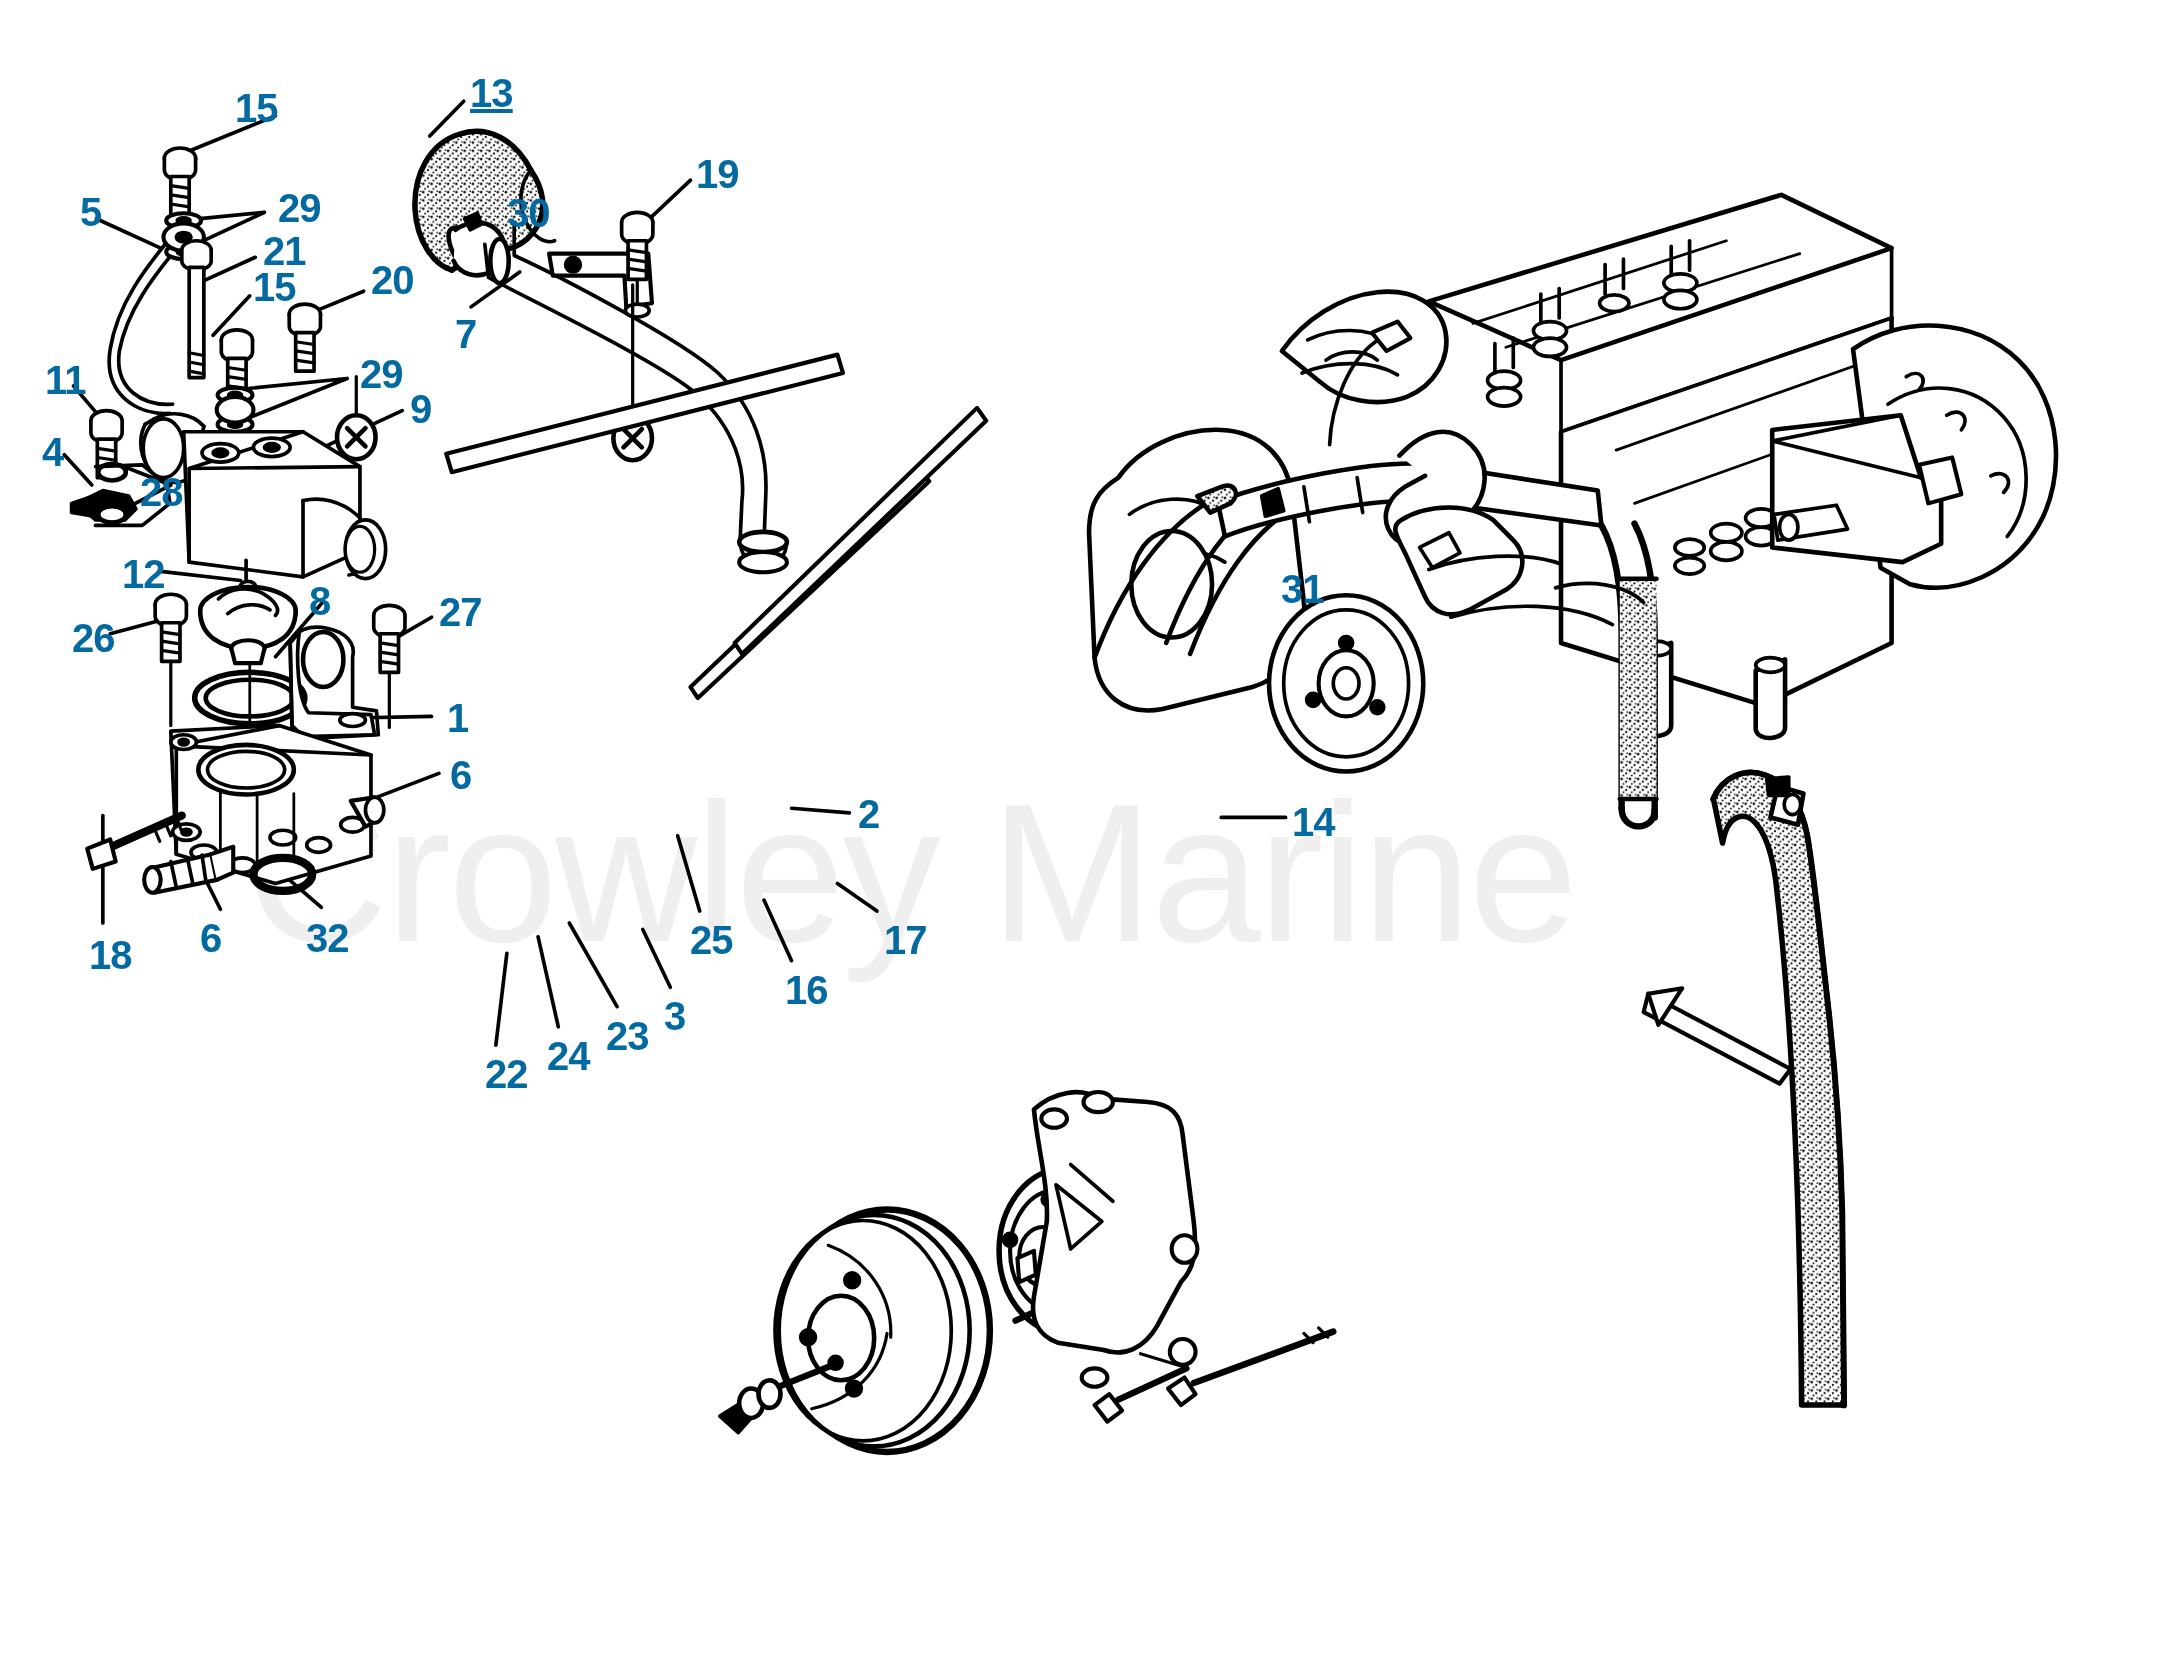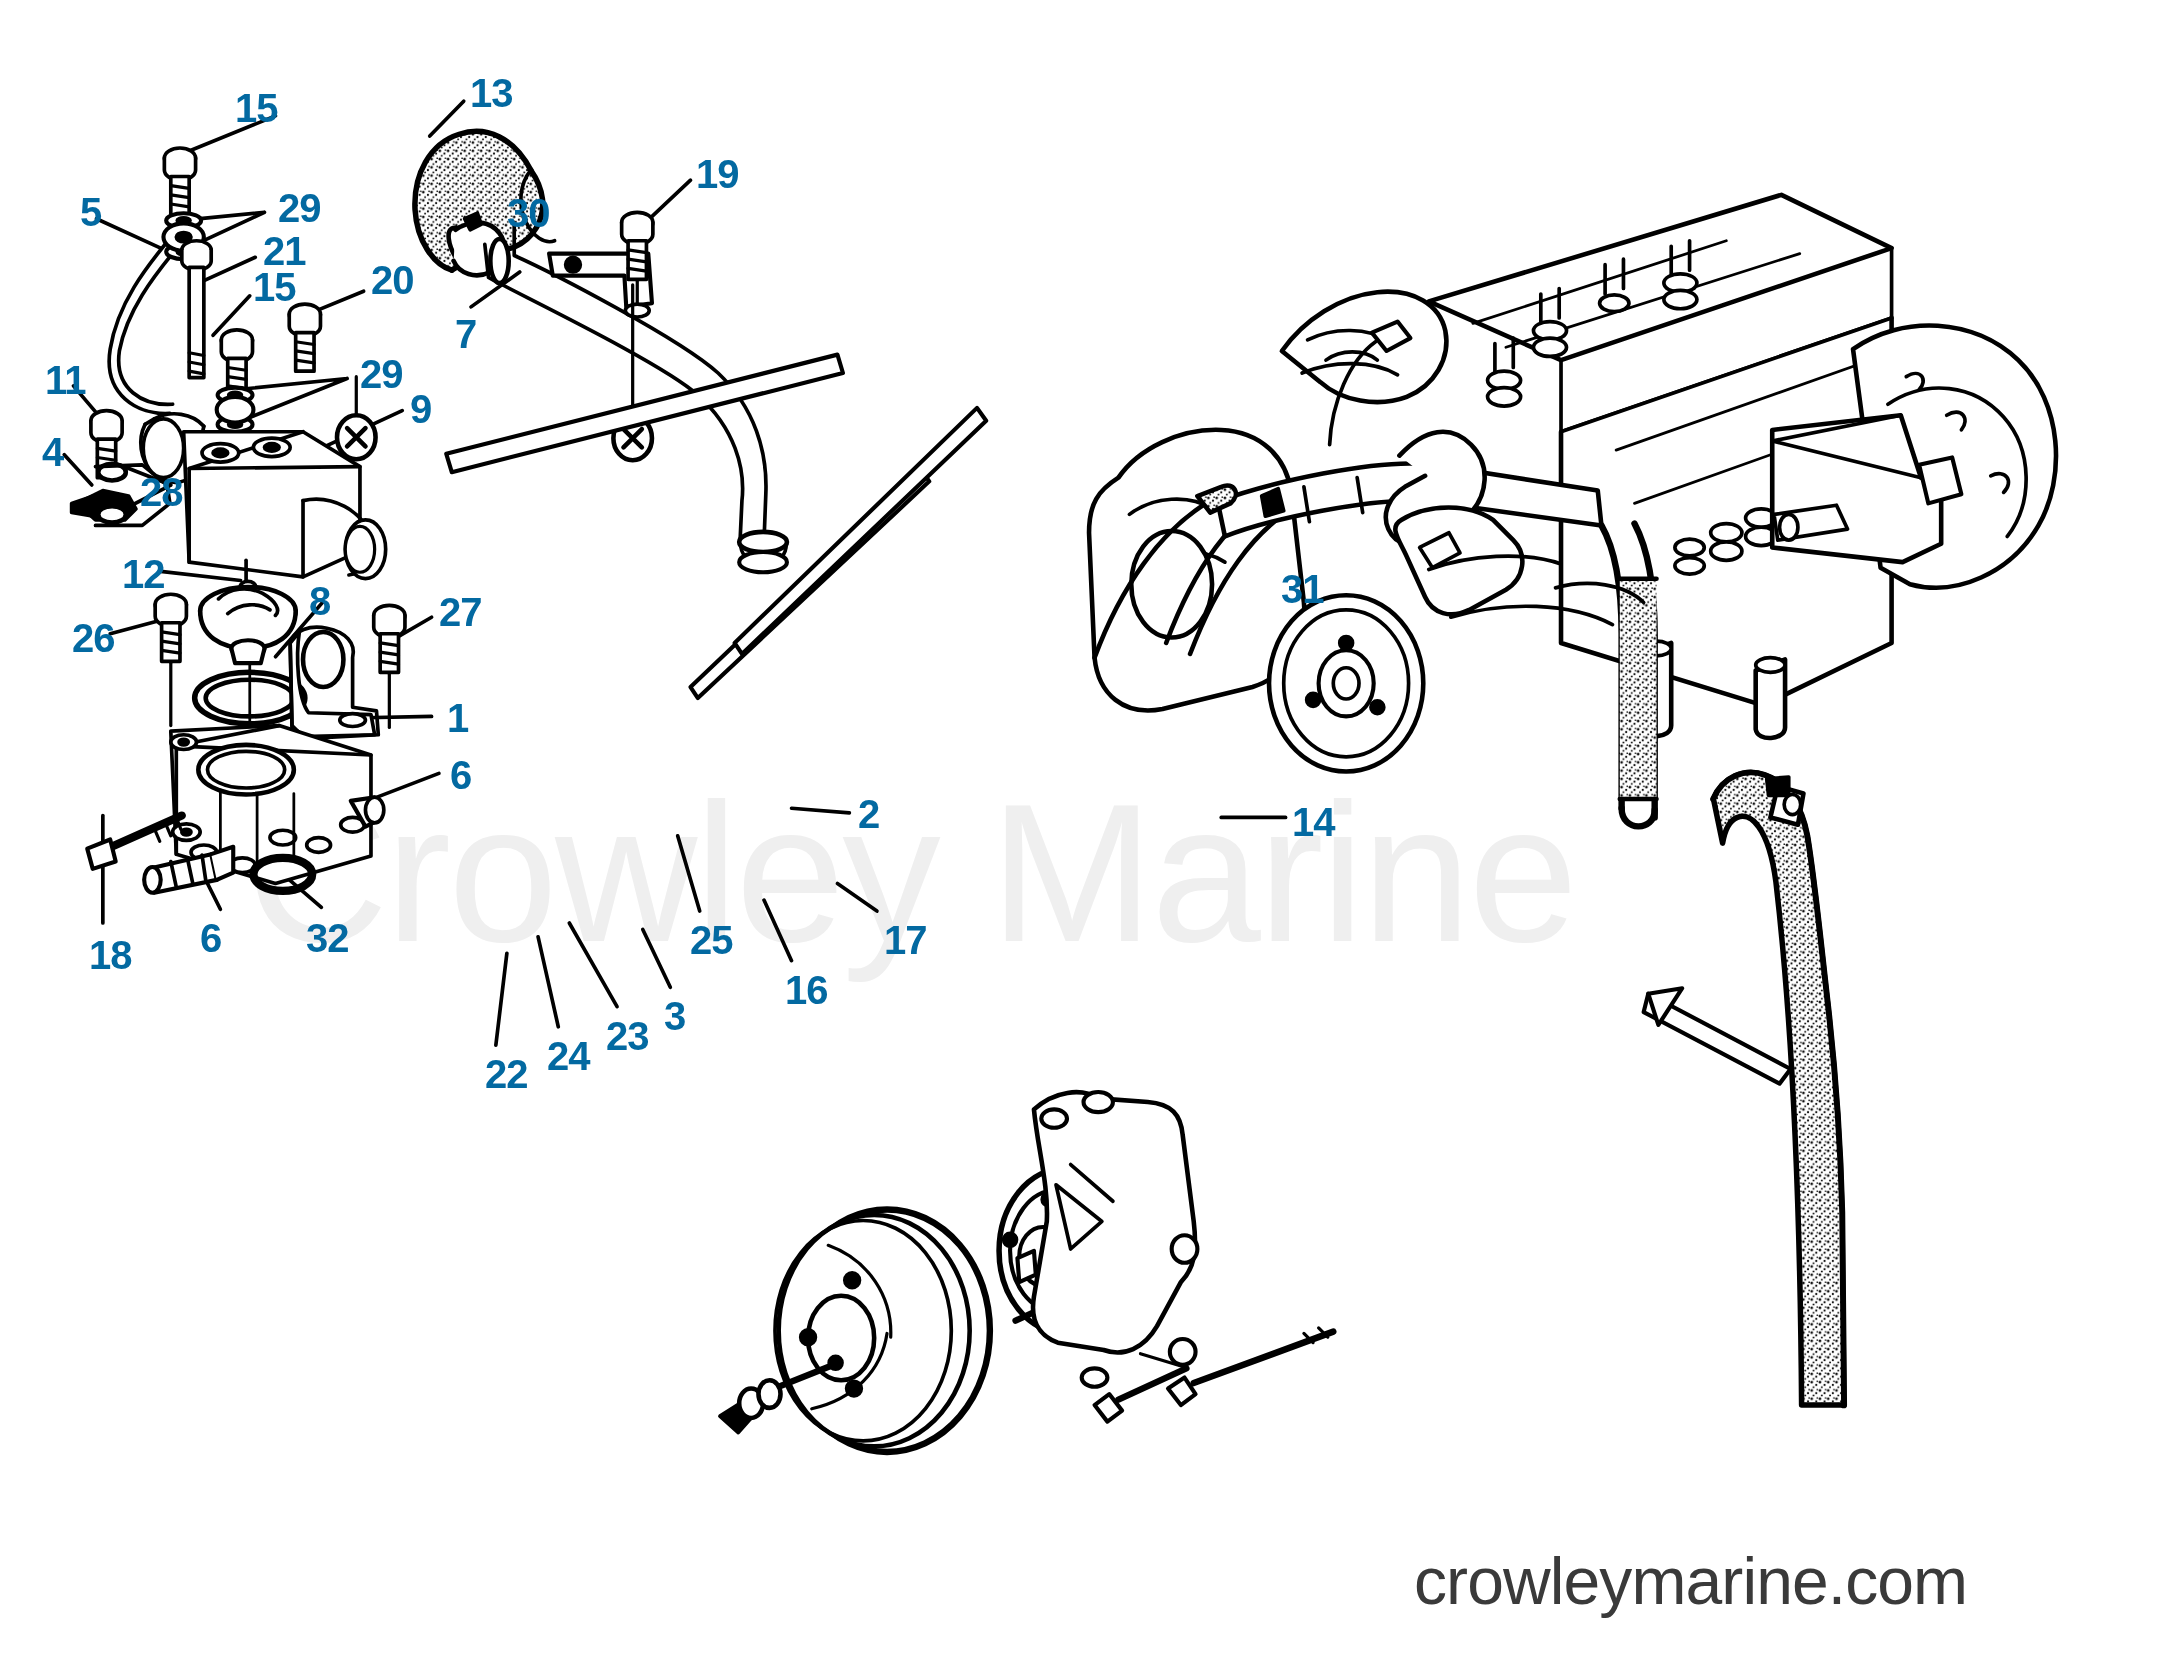--- a/index.html
+++ b/index.html
@@ -430,21 +430,21 @@
       <path d="M1795,1082 L1832,1076 L1806,1116 Z" fill="#fff" stroke="#000" stroke-width="4.5"></path>
 
       <path d="M1444,392 C1460,380 1486,380 1500,392" stroke-width="4"></path>
       <path d="M1556,620 C1600,604 1660,600 1700,614" stroke-width="4"></path>
       <path d="M1694,640 C1730,630 1770,636 1790,656" stroke-width="4"></path>
       <path d="M1580,672 C1640,654 1710,656 1756,680" stroke-width="4"></path>
     </g>
   </svg>
 
   <div class="callout-num" style="left:235px; top:88px;">15</div>
-  <div class="callout-num" style="left:470px; top:73px;">13</div>
+  <div class="callout-num" style="left:470px; top:73px;text-decoration:underline;">13</div>
   <div class="callout-num" style="left:507px; top:153px;margin-top:40px;">30</div>
   <div class="callout-num" style="left:696px; top:154px;">19</div>
   <div class="callout-num" style="left:278px; top:188px;">29</div>
   <div class="callout-num" style="left:80px;  top:192px;">5</div>
   <div class="callout-num" style="left:263px; top:231px;">21</div>
   <div class="callout-num" style="left:253px; top:267px;">15</div>
   <div class="callout-num" style="left:371px; top:260px;">20</div>
   <div class="callout-num" style="left:455px; top:314px;">7</div>
   <div class="callout-num" style="left:360px; top:354px;">29</div>
   <div class="callout-num" style="left:45px;  top:360px;">11</div>
@@ -464,16 +464,15 @@
   <div class="callout-num" style="left:306px; top:918px;">32</div>
   <div class="callout-num" style="left:89px;  top:935px;">18</div>
   <div class="callout-num" style="left:690px; top:920px;">25</div>
   <div class="callout-num" style="left:884px; top:920px;">17</div>
   <div class="callout-num" style="left:785px; top:970px;">16</div>
   <div class="callout-num" style="left:664px; top:996px;">3</div>
   <div class="callout-num" style="left:606px; top:1016px;">23</div>
   <div class="callout-num" style="left:547px; top:1036px;">24</div>
   <div class="callout-num" style="left:485px; top:1054px;">22</div>
 
-  <div id="watermark-url">crowleymarine.com</div>
 
 </div>
 
 
 </body></html>

